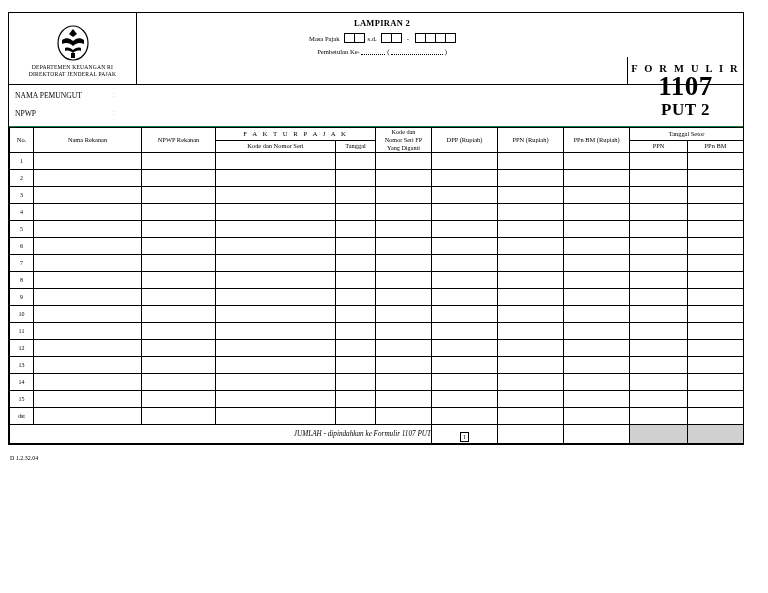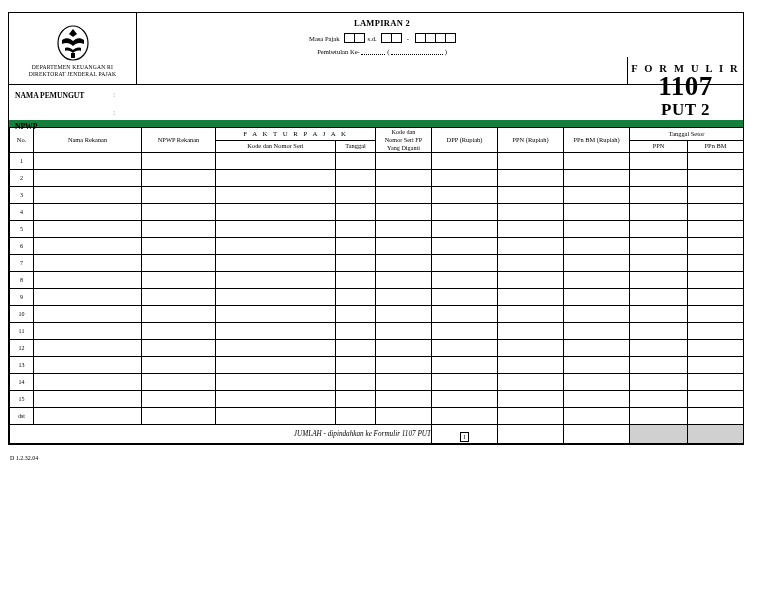--- a/index.html
+++ b/index.html
@@ -22,24 +22,24 @@
   .dash{font-size:6.6px;padding:0 2px;}
   .pembetulan{text-align:center;font-size:6.6px;margin-top:4px;}
   .dots{display:inline-block;border-bottom:1px dotted #000;width:24px;height:7px;vertical-align:bottom;}
   .dots-lg{display:inline-block;border-bottom:1px dotted #000;width:52px;height:7px;vertical-align:bottom;}
   .hdr-right{width:116px;border-left:1px solid #000;box-sizing:border-box;text-align:center;padding-top:6px;margin-top:44px;}
   .formulir{font-size:10.5px;font-weight:bold;letter-spacing:2.2px;font-family:"Liberation Serif",serif;}
   .f1107{font-size:27px;font-weight:bold;line-height:24px;letter-spacing:.5px;}
   .put2{font-size:17px;font-weight:bold;line-height:22px;letter-spacing:.5px;margin-top:1px;}
 
   
-  .ident{height:42px;border-bottom:7px solid #15803d;box-sizing:border-box;position:relative;font-weight:bold;}
+  .ident{height:42px;border-bottom:1px solid #15803d;box-sizing:border-box;position:relative;}
   .idl{position:absolute;font-size:7.6px;}
   .idl.nm{left:6px;top:6px;}
-  .idl.np{left:6px;top:24px;margin-top:13px;}
+  .idl.np{left:6px;top:24px;}
   .idv{position:absolute;font-size:7.2px;color:#bdbdbd;letter-spacing:1px;}
   .idv.nm{left:104px;top:6px;}
   .idv.np{left:104px;top:24px;}
 
   
   table.grid{border-collapse:collapse;width:100%;table-layout:fixed;}
   table.grid td,table.grid th{border:1px solid #000;padding:0;font-weight:normal;}
   .th1{font-size:6.4px;text-align:center;vertical-align:middle;line-height:8px;}
   .th-small{font-size:6.2px;}
   .fp-title{font-size:6.8px;letter-spacing:2px;text-align:center;}

